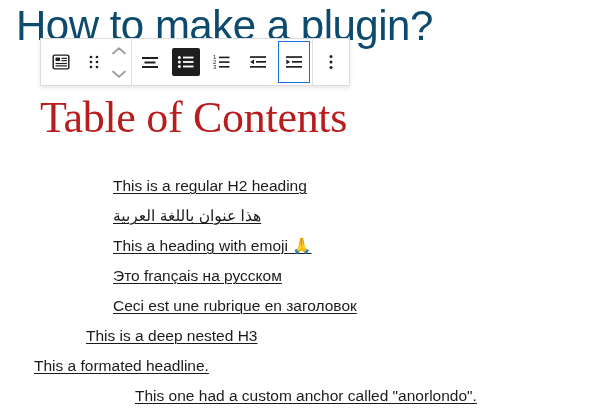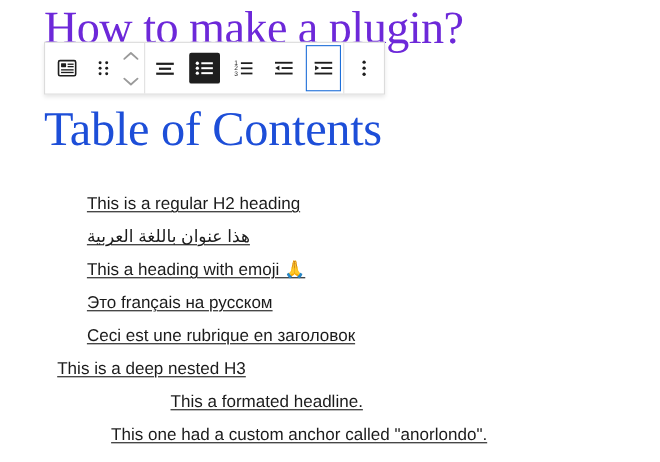--- a/index.html
+++ b/index.html
@@ -16,64 +16,65 @@
   }
 
   
   .page {
     position: absolute;
     inset: 0;
     padding: 0;
   }
 
   .doc-title {
-    font-family: Liberation Serif, serif;
+    font-family: Liberation Sans, sans-serif;
     font-weight: 400;
     font-size: 42px;
     line-height: 1.05;
-    color: #6d28d9;
+    color: #0c4a6e;
     margin: 0;
-    padding: 4px 0 0 40px;
+    padding: 4px 0 0 16px;
     letter-spacing: -0.5px;
     white-space: nowrap;
   }
 
   .toc-title {
     font-family: "Liberation Serif", serif;
     font-weight: 400;
     font-size: 44px;
     line-height: 1.05;
-    color: #1d4ed8;
+    color: #b91c1c;
     margin: 0;
     padding: 47px 0 0 40px;
     letter-spacing: -0.3px;
   }
 
   .toc {
     margin: 0;
     padding: 30px 0 0 0;
     list-style: none;
   }
   .toc-item {
     position: relative;
     font-size: 15.5px;
     line-height: 30px;
     color: #1b1b1b;
   }
   .lvl1 { padding-left: 79px; }
   .lvl2 { padding-left: 52px; }
-  .lvl3 { padding-left: 155px; }
+  .lvl3 { }
   .lvl4 { padding-left: 101px; }
 
   .toc-link {
     color: #1b1b1b;
     text-decoration: underline;
     text-underline-offset: 2px;
     text-decoration-thickness: 1px;
     cursor: pointer;
+    margin-left: 34px;
   }
   .rtl { direction: rtl; unicode-bidi: embed; display: inline-block; }
 
   
   .toolbar {
     position: absolute;
     left: 40px;
     top: 38px;
     height: 48px;
     display: flex;

